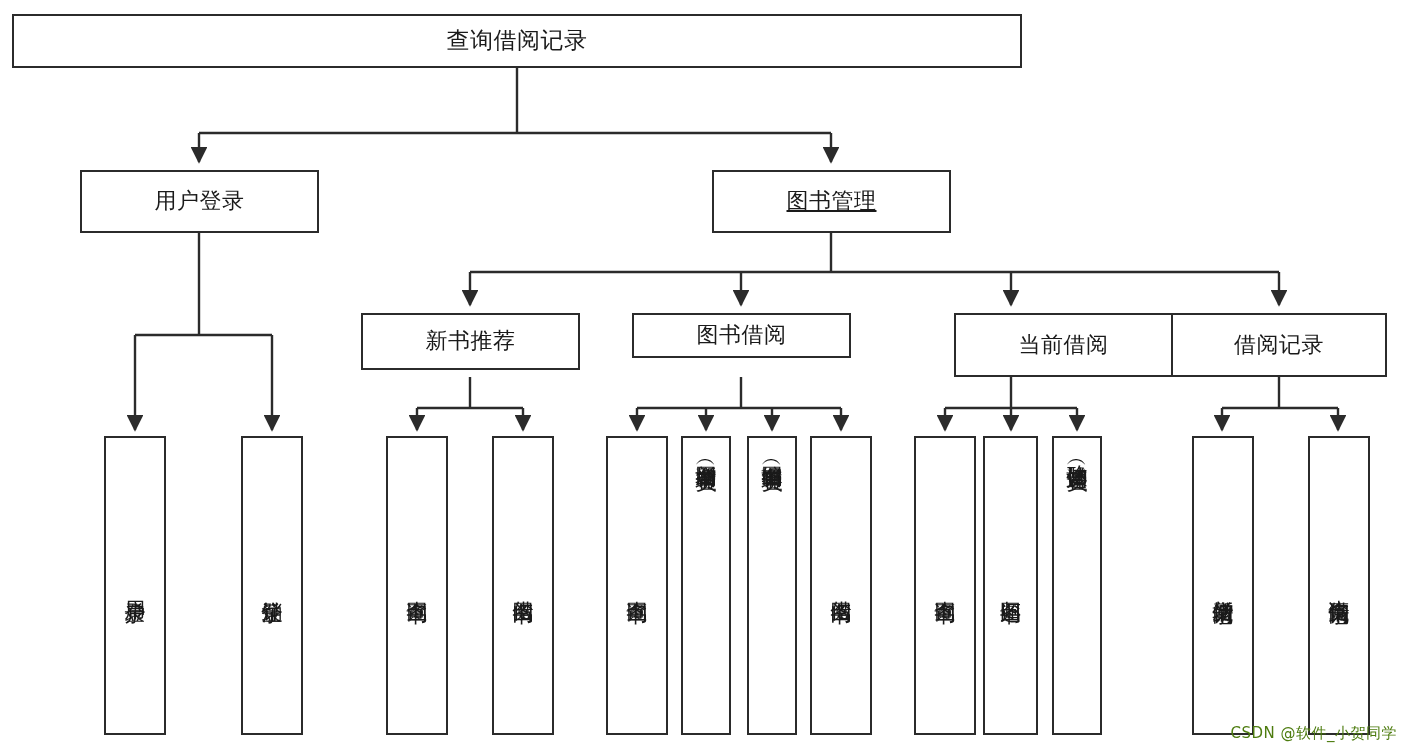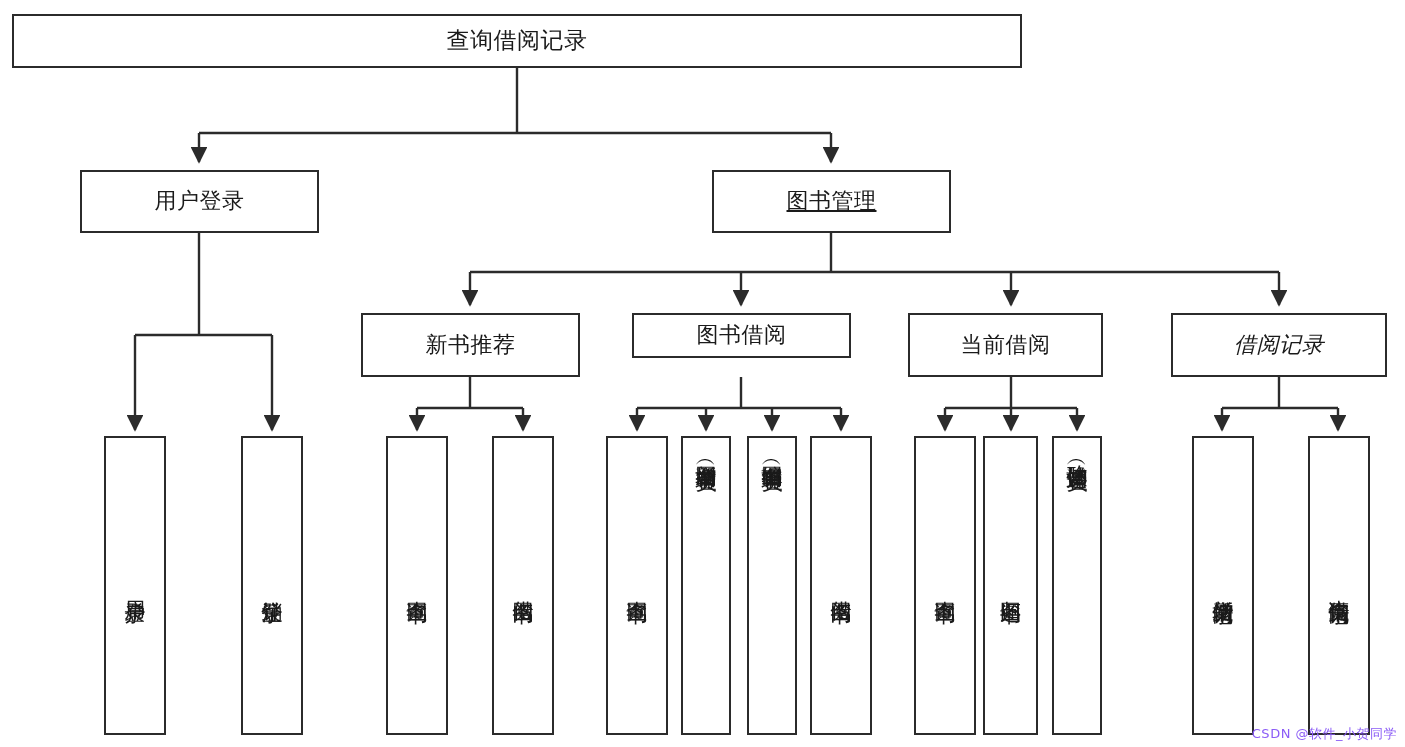--- a/index.html
+++ b/index.html
@@ -61,22 +61,22 @@
   }
   .vlabel {
     writing-mode: vertical-rl;
     text-orientation: upright;
     display: block;
   }
   #watermark {
     position: absolute;
     right: 8px;
     bottom: 4px;
-    font-size: 13px;
-    color: #8b5cf6;
+    font-size: 15px;
+    color: #4d7c0f;
     white-space: nowrap;
     z-index: 5;
     letter-spacing: 0.5px;
     margin-top: 40px;
   }
 </style>
 </head>
 <body>
 
 <div id="diagram-root">
@@ -135,30 +135,30 @@
     <span>查询借阅记录</span>
   </div>
 
   <div class="node node-h" style="left:80px; top:170px; width:239px; height:63px;">
     <span>用户登录</span>
   </div>
   <div class="node node-h" style="left:712px; top:170px; width:239px; height:63px;text-decoration:underline;">
     <span>图书管理</span>
   </div>
 
-  <div class="node node-h" style="left:361px; top:313px; width:219px; height:64px;">
+  <div class="node node-h" style="left:361px; top:313px; width:219px; height:57px;">
     <span>新书推荐</span>
   </div>
   <div class="node node-h" style="left:632px; top:313px; width:219px; height:45px;">
     <span>图书借阅</span>
   </div>
-  <div class="node node-h" style="left:908px; top:313px; width:195px; height:64px;">
+  <div class="node node-h" style="left:954px; top:313px; width:219px; height:64px;">
     <span>当前借阅</span>
   </div>
-  <div class="node node-h" style="left:1171px; top:313px; width:216px; height:64px;font-style:italic;">
+  <div class="node node-h" style="left:1171px; top:313px; width:216px; height:64px;">
     <span>借阅记录</span>
   </div>
 
   <div class="node node-v vcenter" style="left:104px; top:436px; width:62px; height:299px;">
     <span class="vlabel">用户登录</span>
   </div>
   <div class="node node-v vcenter" style="left:241px; top:436px; width:62px; height:299px;">
     <span class="vlabel">注销登录</span>
   </div>
 

